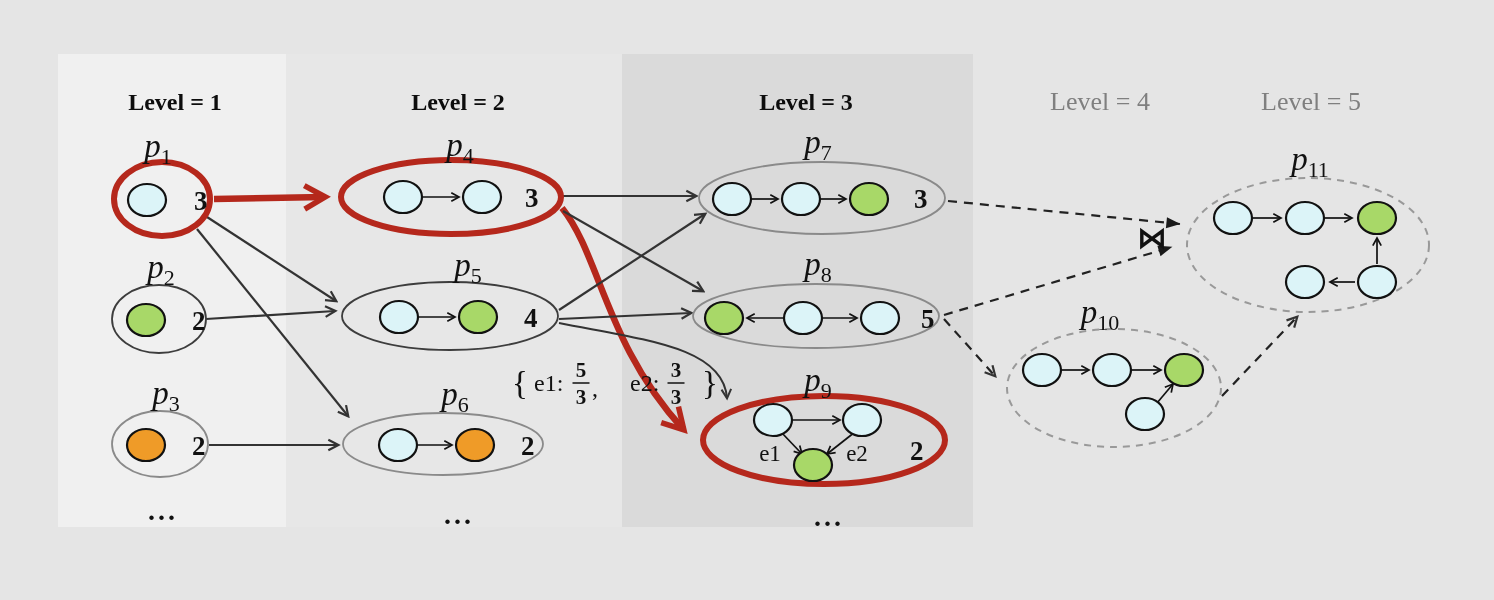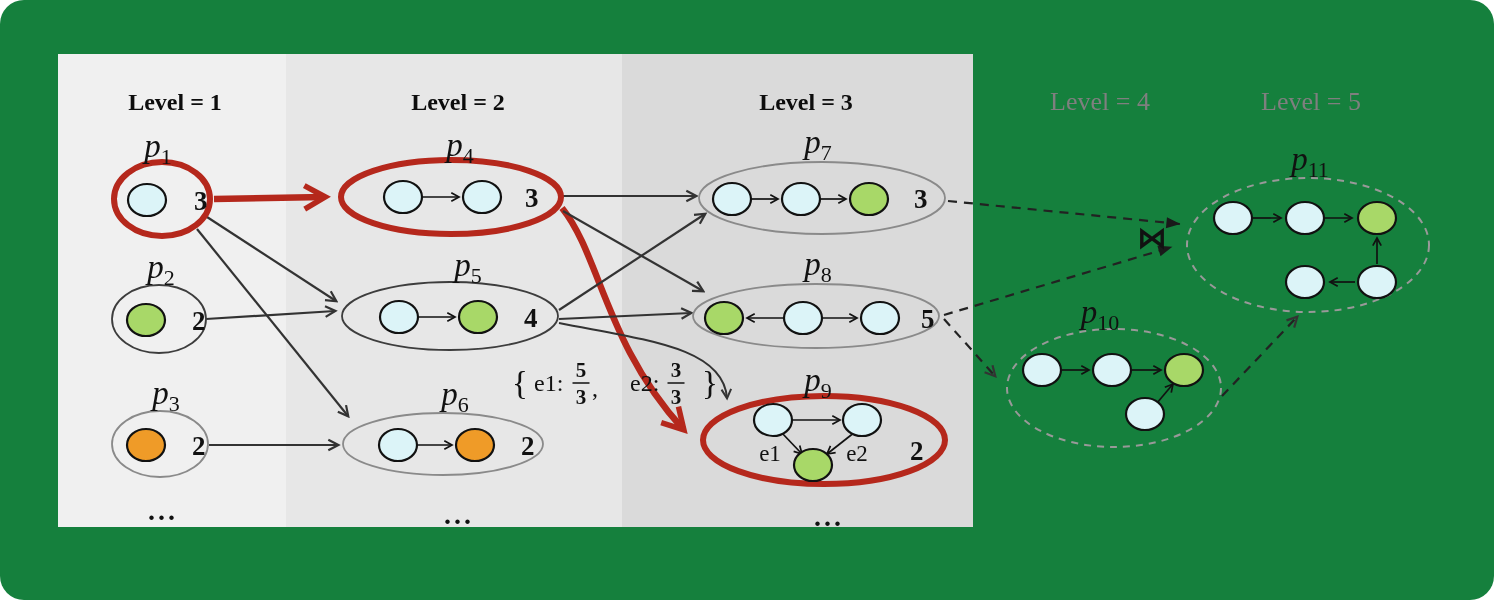--- a/index.html
+++ b/index.html
@@ -1,16 +1,16 @@
 <!DOCTYPE html>
 <html><head>
 <meta charset="utf-8">
 <style>
   html,body{margin:0;padding:0;background:#ffffff;}
-  .stage{position:relative;width:1494px;height:600px;background:#15803d;overflow:hidden;border-radius:24px;}
+  .stage{position:relative;width:1494px;height:600px;background:#e5e5e5;overflow:hidden;}
   svg{display:block;}
   text{fill:#111111;}
   .bandlabel{font:bold 24px "Liberation Serif","DejaVu Serif",serif;fill:#0d0d0d;}
   .ghostlabel{font:26px "Liberation Serif","DejaVu Serif",serif;fill:#7f7f7f;}
   .plabel{font:italic 33px "Liberation Serif","DejaVu Serif",serif;}
   .psub{font:normal 22px "Liberation Serif","DejaVu Serif",serif;font-style:normal;}
   .count{font:bold 27px "Liberation Serif","DejaVu Serif",serif;}
   .elabel{font:23px "Liberation Serif","DejaVu Serif",serif;}
   .ann{font-family:"Liberation Serif","DejaVu Serif",serif;}
   .fracdig{font:bold 21px "Liberation Serif","DejaVu Serif",serif;}

